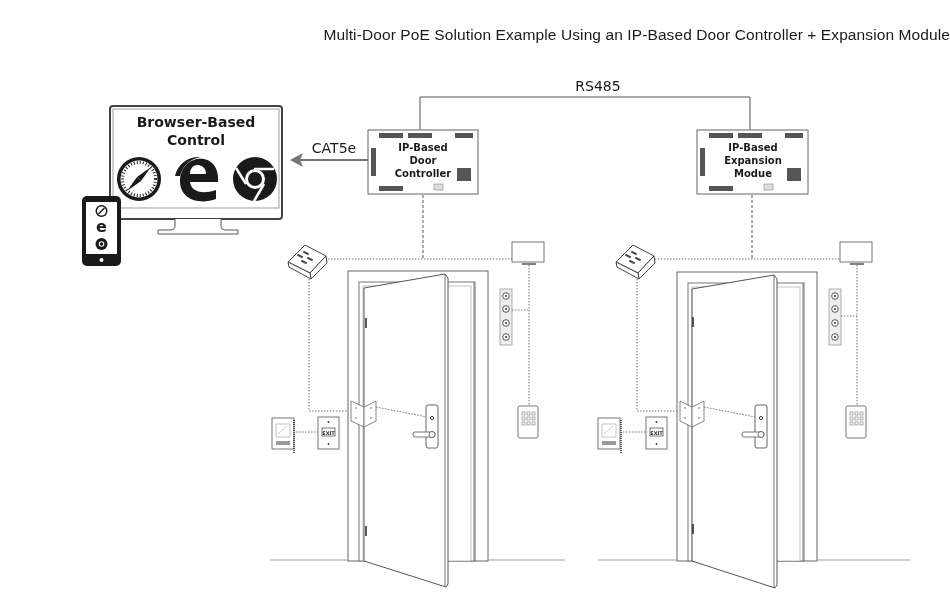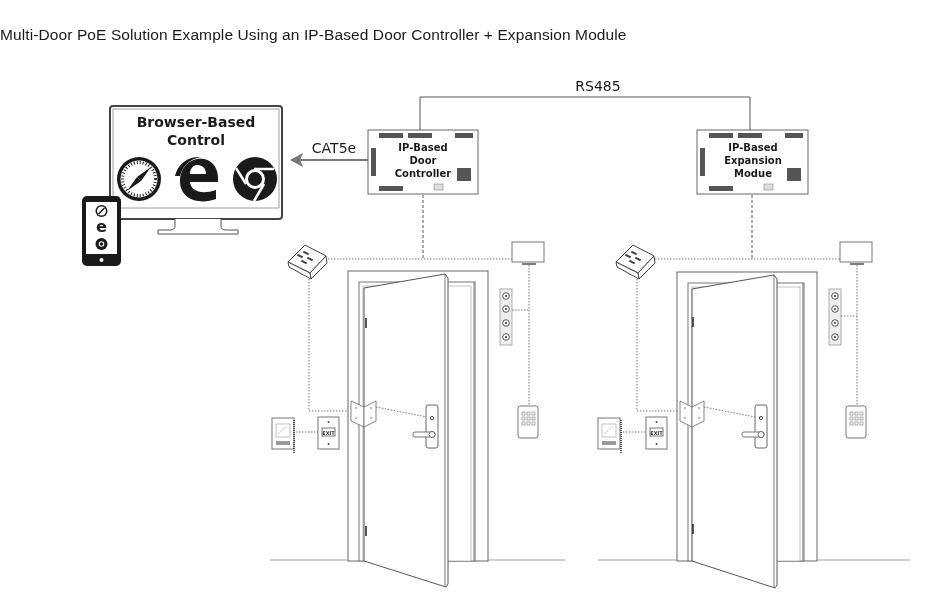--- a/index.html
+++ b/index.html
@@ -1,18 +1,18 @@
 <!DOCTYPE html>
 <html><head>
 <meta charset="utf-8">
 <style>
   html, body { margin: 0; padding: 0; background: #ffffff; }
   body { width: 950px; height: 602px; position: relative; overflow: hidden; font-family: "Liberation Sans", sans-serif; }
   #stage { position: absolute; left: 0; top: 0; width: 950px; height: 602px; }
-  .title { position: absolute; left: 0; top: 26px; width: 950px; text-align: left; font-size: 15.5px; color: #1a1a1a; font-family: "Liberation Sans", sans-serif; letter-spacing: 0.1px; }
+  .title { position: absolute; left: 0; top: 26px; width: 950px; text-align: right; font-size: 15.5px; color: #1a1a1a; font-family: "Liberation Sans", sans-serif; letter-spacing: 0.1px; }
   svg text { font-family: "DejaVu Sans", sans-serif; }
   .lbl-bold { font-weight: bold; fill: #1a1a1a; }
   .lbl { fill: #1a1a1a; }
   .wire { stroke: #555; stroke-width: 1; fill: none; }
   .dotted { stroke: #777; stroke-width: 1; stroke-dasharray: 1.5 1.5; fill: none; }
   .dashed { stroke: #555; stroke-width: 1; stroke-dasharray: 3 2; fill: none; }
 </style>
 </head>
 <body>
 

